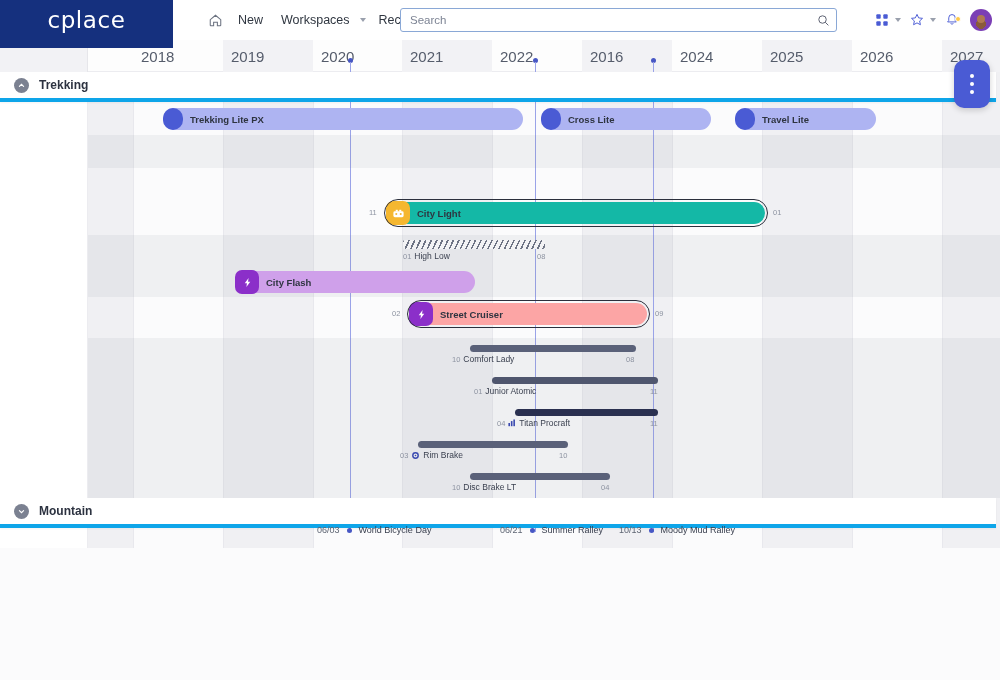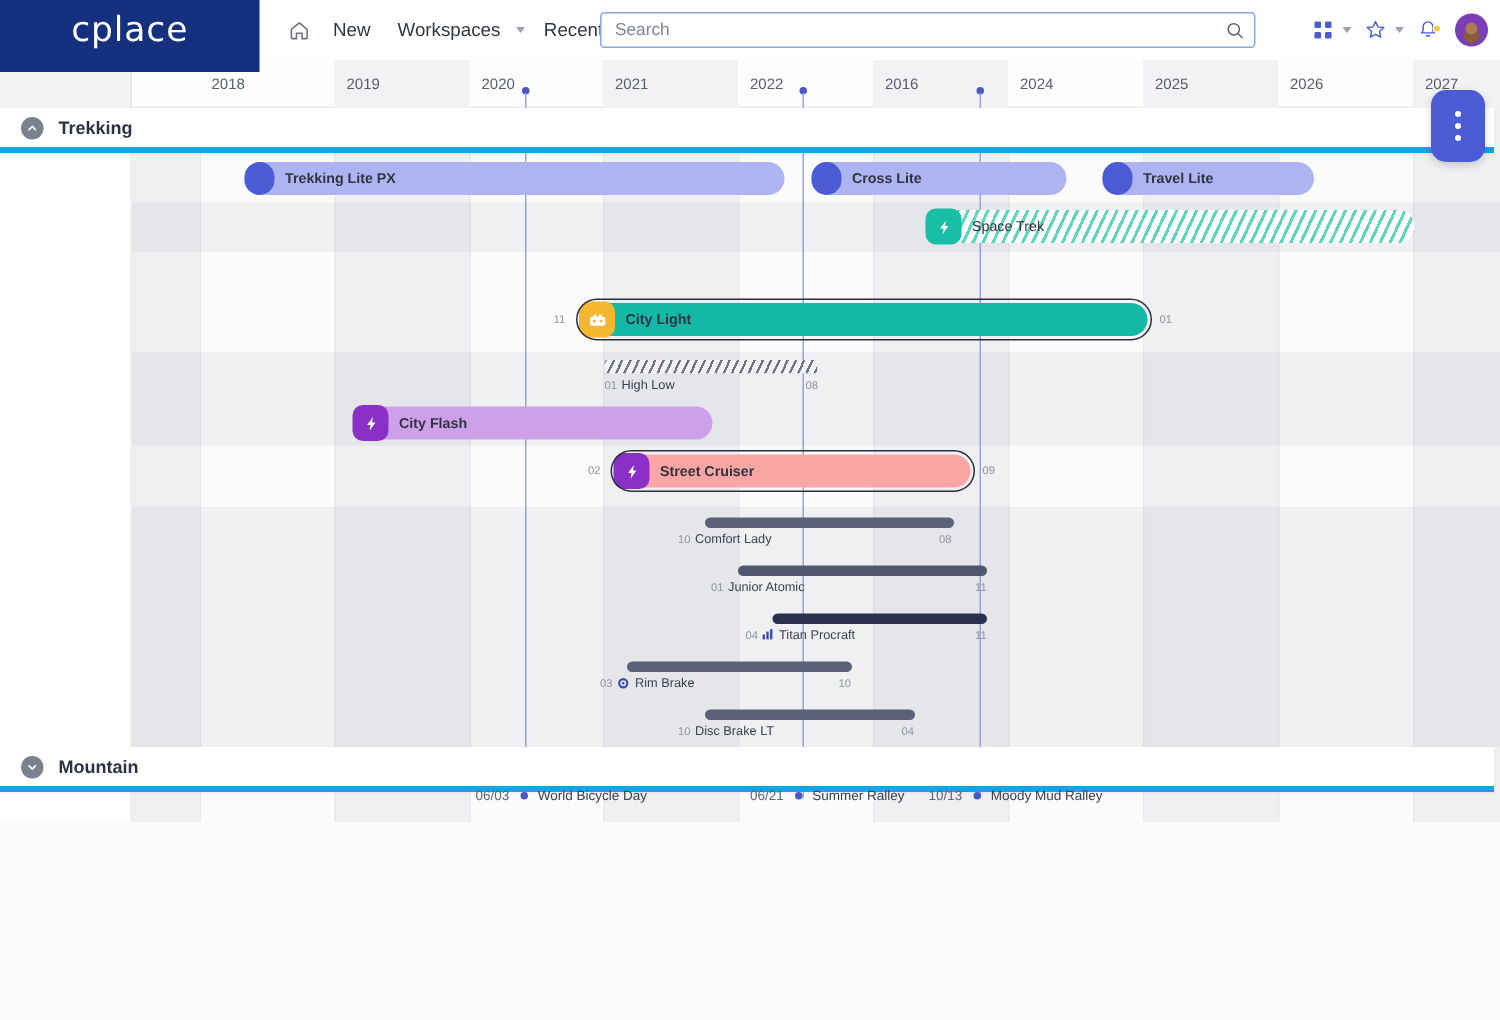--- a/index.html
+++ b/index.html
@@ -20,21 +20,21 @@
   }
   .logo-box {
     width: 173px; height: 56px;
     background: #15307e;
     display: flex; align-items: center; justify-content: center;
   }
   .logo-text {
     color: #ffffff; font-size: 23px; letter-spacing: 0.6px;
     font-weight: 400; font-family: "DejaVu Sans", sans-serif;
   }
-  .nav-area { display: flex; align-items: center; height: 40px; padding-left: 12px; }
+  .nav-area { display: flex; align-items: center; height: 40px; padding-left: 28px; }
   .home-icon { width: 28px; height: 28px; display: flex; align-items: center; justify-content: center; cursor: pointer; }
   .nav-item {
     font-size: 12.5px; color: #2f3640; padding: 0 9px;
     height: 40px; display: flex; align-items: center; cursor: pointer;
   }
   .caret {
     width: 0; height: 0;
     border-left: 3.5px solid transparent; border-right: 3.5px solid transparent;
     border-top: 4px solid #9aa0ad; margin-left: 1px; margin-right: 4px; cursor: pointer;
   }
@@ -73,21 +73,21 @@
   .board {
     position: absolute; top: 40px; left: 0;
     width: 1000px; height: 640px; background: #fbfbfc;
   }
   .year-header {
     position: absolute; top: 0; left: 0; width: 1000px; height: 32px;
     background: #fdfdfd; border-bottom: 1px solid #ececf0;
   }
   .year-cell {
     position: absolute; top: 0; height: 32px;
-    font-size: 10px; color: #555c6b; padding-left: 8px;
+    font-size: 15px; color: #555c6b; padding-left: 8px;
     display: flex; align-items: center; cursor: pointer;
   }
   .year-cell.alt { background: #f2f2f5; }
   .gutter-head {
     position: absolute; top: 0; left: 0; width: 88px; height: 32px;
     background: #f2f2f5; border-right: 1px solid #e6e6ea;
   }
   .gutter-head::before {
     content: ""; position: absolute; left: 0; top: 0; width: 88px; height: 2px; background: #3a4ab0;
   }
@@ -342,28 +342,20 @@
     <span class="btxt">Trekking Lite PX</span>
   </div>
   <div class="bar" id="b1" style="left: 541px; width: 170px; top: 68px; background: rgb(174, 180, 242);">
     <span class="pill" style="background: rgb(74, 91, 212);"></span>
     <span class="btxt">Cross Lite</span>
   </div>
   <div class="bar" id="b2" style="left: 735px; width: 141px; top: 68px; background: rgb(174, 180, 242);">
     <span class="pill" style="background: rgb(74, 91, 212);"></span>
     <span class="btxt">Travel Lite</span>
   </div>
-  <div class="bar hatch-teal" id="b4" style="left: 618px; width: 325px; top: 100px;">
-    <span class="icon-sq" style="background: rgb(25, 191, 165);">
-      <svg width="11" height="11" viewBox="0 0 12 12">
-          <path d="M7.2 1 3 6.9h2.4L4.8 11 9 5.1H6.6z" fill="#fff"></path>
-        </svg>
-    </span>
-    <span class="btxt" style="font-weight:normal">Space Trek</span>
-  </div>
 
 
   <div class="lane" style="top:157px; height:38px;"></div>
   <div class="lane shade" style="top:195px; height:62px;"></div>
   <div class="lane" style="top:257px; height:41px;"></div>
   <div class="lane shade" style="top:298px; height:160px;"></div>
   <div class="lane" style="top:458px; height:10px;"></div>
 
   <div class="tree-label" style="left:22px; top:168px;">
     <span class="tree-plus"></span>

